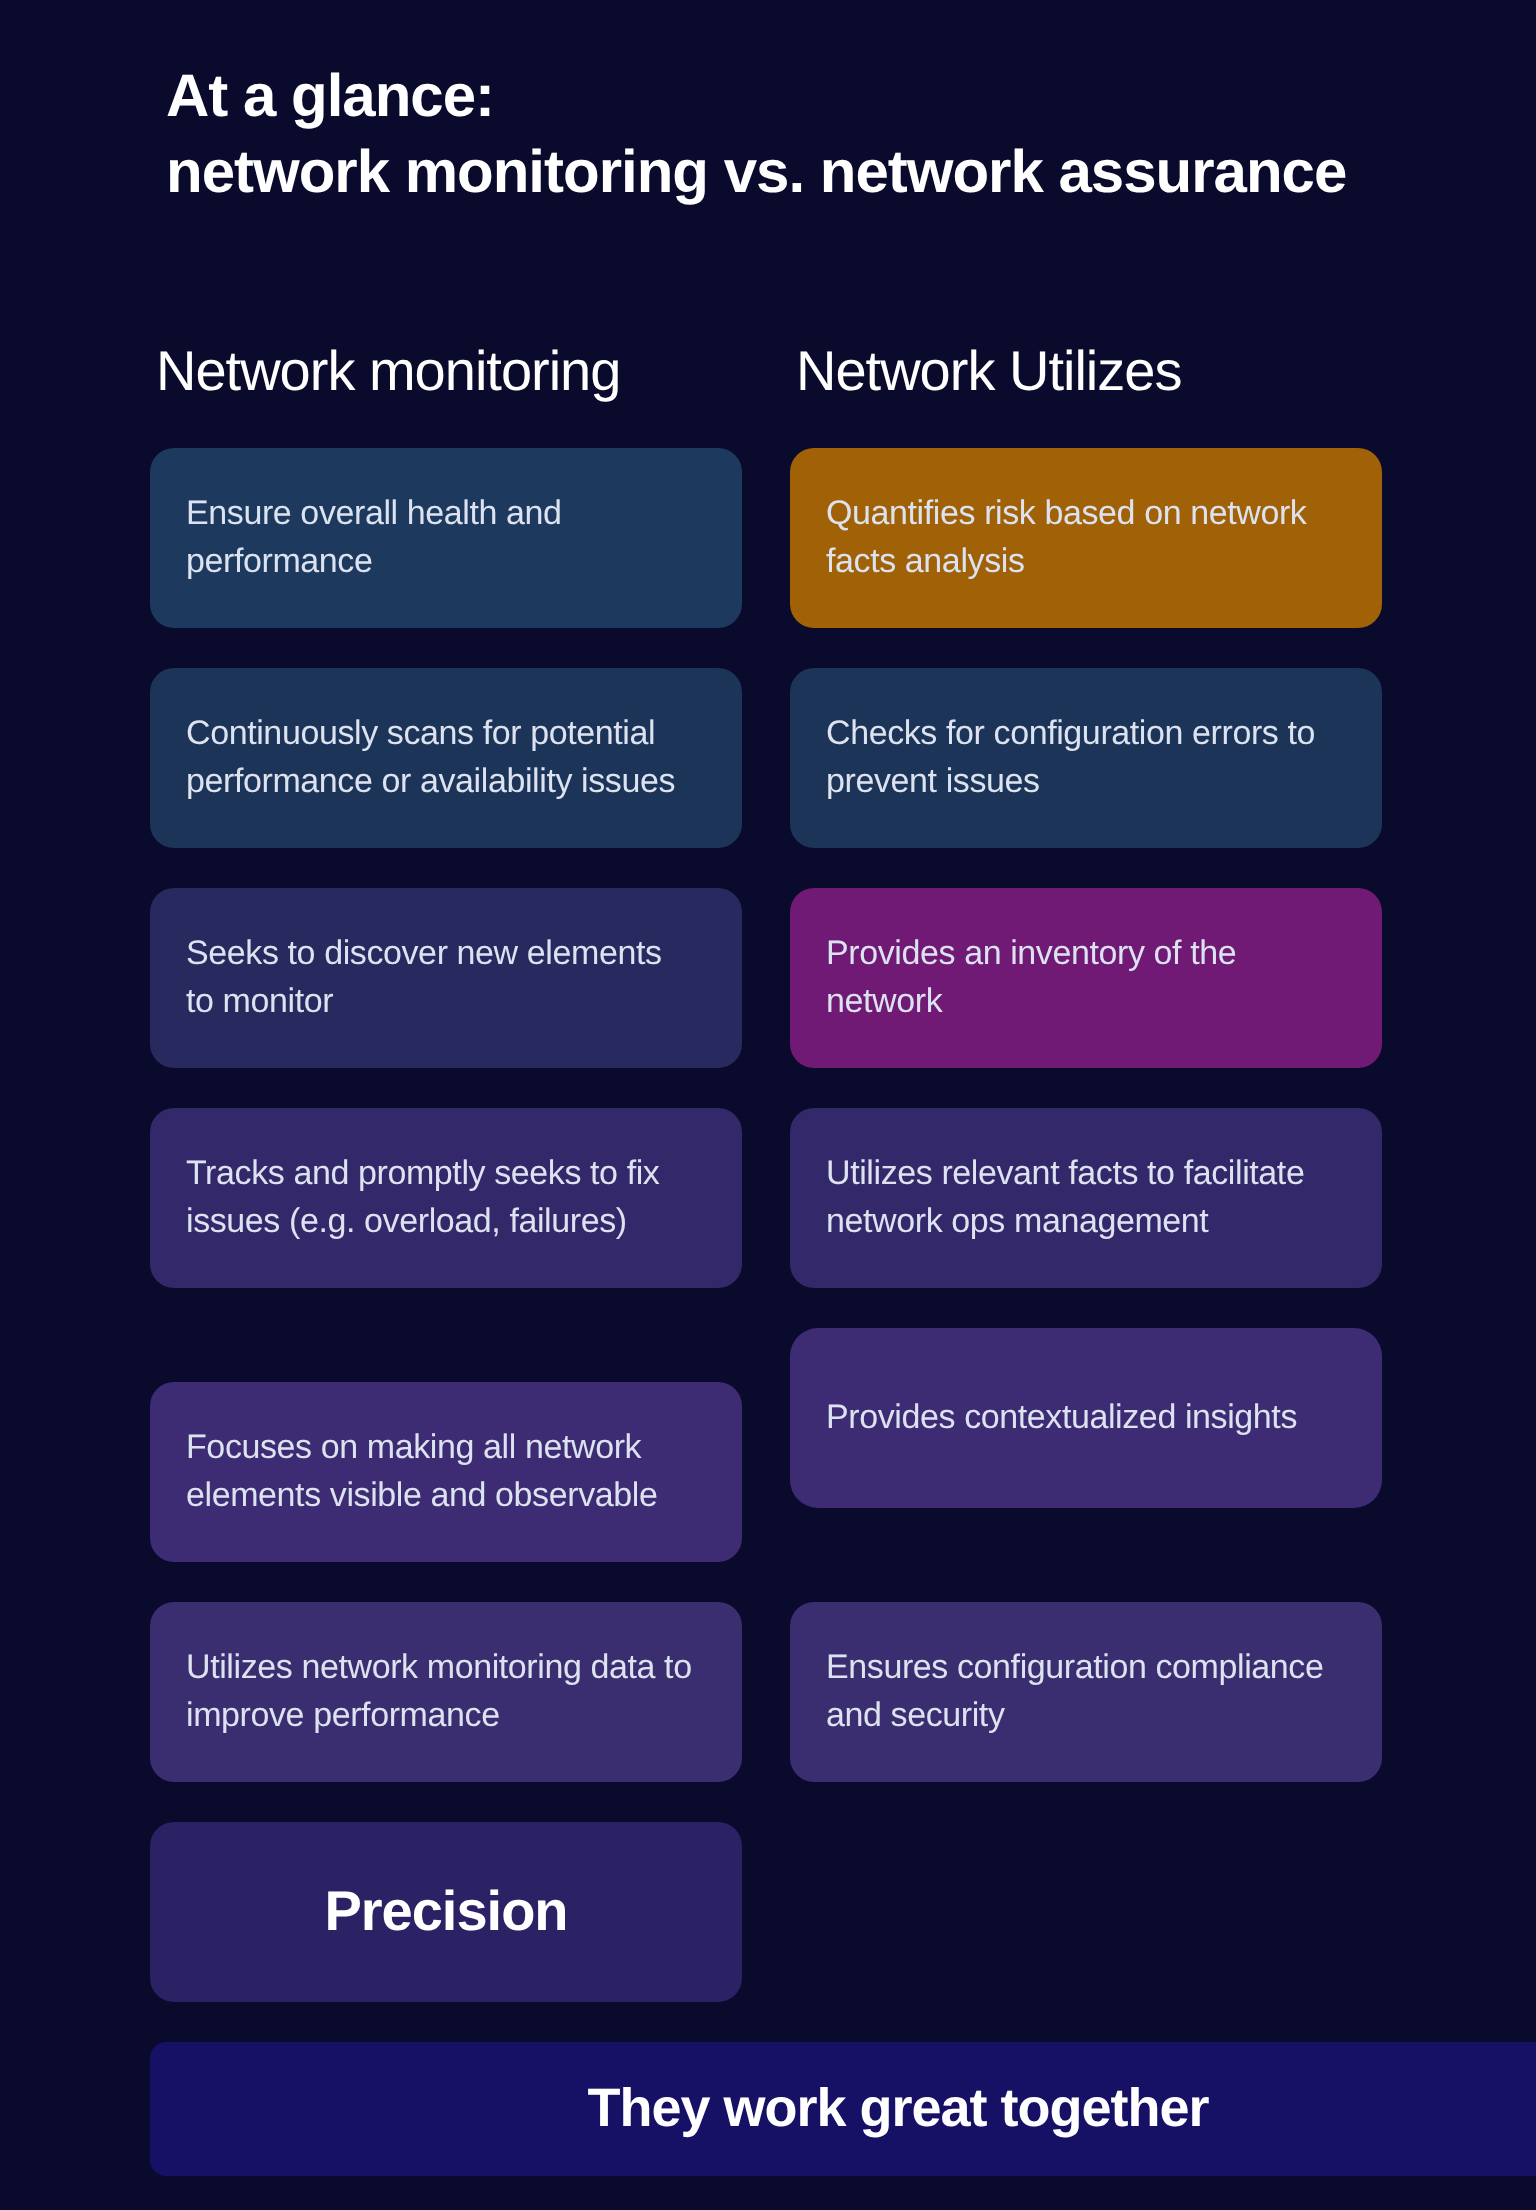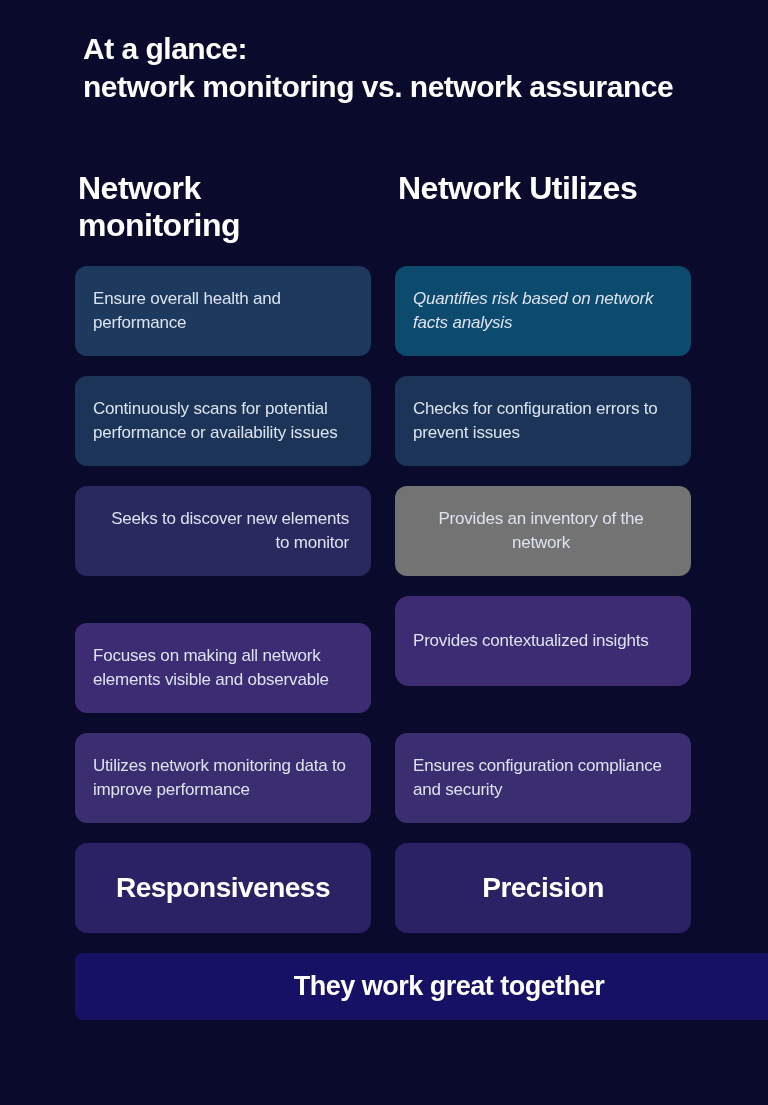--- a/index.html
+++ b/index.html
@@ -22,22 +22,22 @@
   .grid {
     margin:64px 0 0 75px;
     width:616px;
     display:grid;
     grid-template-columns:296px 296px;
     column-gap:24px;
     row-gap:20px;
   }
   .col-header {
     color:#ffffff;
-    font-size:32px;
-    font-weight:700;
+    font-size:28px;
+    font-weight:400;
     letter-spacing:-0.5px;
     margin:0 0 2px 3px;
   }
   .card {
     height:90px;
     border-radius:12px;
     display:flex;
     align-items:center;
     padding:0 22px 0 18px;
     color:#dce2ef;
@@ -94,35 +94,36 @@
   <div class="title">
     <div>At a glance:</div>
     <div>network monitoring vs. network assurance</div>
   </div>
 
   <div class="grid">
     <div class="col-header">Network monitoring</div>
     <div class="col-header">Network Utilizes</div>
 
     <div class="card" style="background: rgb(29, 58, 94);">Ensure overall health and performance</div>
-    <div class="card" style="background: #0c4a6e; font-style: italic;">Quantifies risk based on network facts analysis</div>
+    <div class="card" style="background: #a16207;">Quantifies risk based on network facts analysis</div>
 
     <div class="card" style="background: rgb(28, 52, 87);">Continuously scans for potential performance or availability issues</div>
     <div class="card" style="background: rgb(28, 52, 87);">Checks for configuration errors to prevent issues</div>
 
-    <div class="card" style="background: rgb(40, 41, 94); text-align: right;">Seeks to discover new elements to monitor</div>
-    <div class="card" style="background: #737373; text-align: center;">Provides an inventory of the network</div>
+    <div class="card" style="background: rgb(40, 41, 94);">Seeks to discover new elements to monitor</div>
+    <div class="card" style="background: #701a75;">Provides an inventory of the network</div>
 
+    <div class="card" style="background: rgb(51, 41, 106);">Tracks and promptly seeks to fix issues (e.g. overload, failures)</div>
+    <div class="card" style="background: rgb(51, 41, 106);">Utilizes relevant facts to facilitate network ops management</div>
 
     <div class="card" style="background: rgb(61, 44, 115); margin-top: 27px;">Focuses on making all network elements visible and observable</div>
     <div class="card" style="background: rgb(61, 44, 115); border-radius: 14px;">Provides contextualized insights</div>
 
     <div class="card" style="background: rgb(58, 46, 112);">Utilizes network monitoring data to improve performance</div>
     <div class="card" style="background: rgb(58, 46, 112);">Ensures configuration compliance and security</div>
 
-    <div class="summary-card" style="background: rgb(42, 34, 100);">Responsiveness</div>
     <div class="summary-card" style="background: rgb(42, 34, 100);">Precision</div>
   </div>
 
   <div class="banner" style="background: rgb(23, 17, 102);">They work great together</div>
 
 
 </div>
 
 </body></html>

